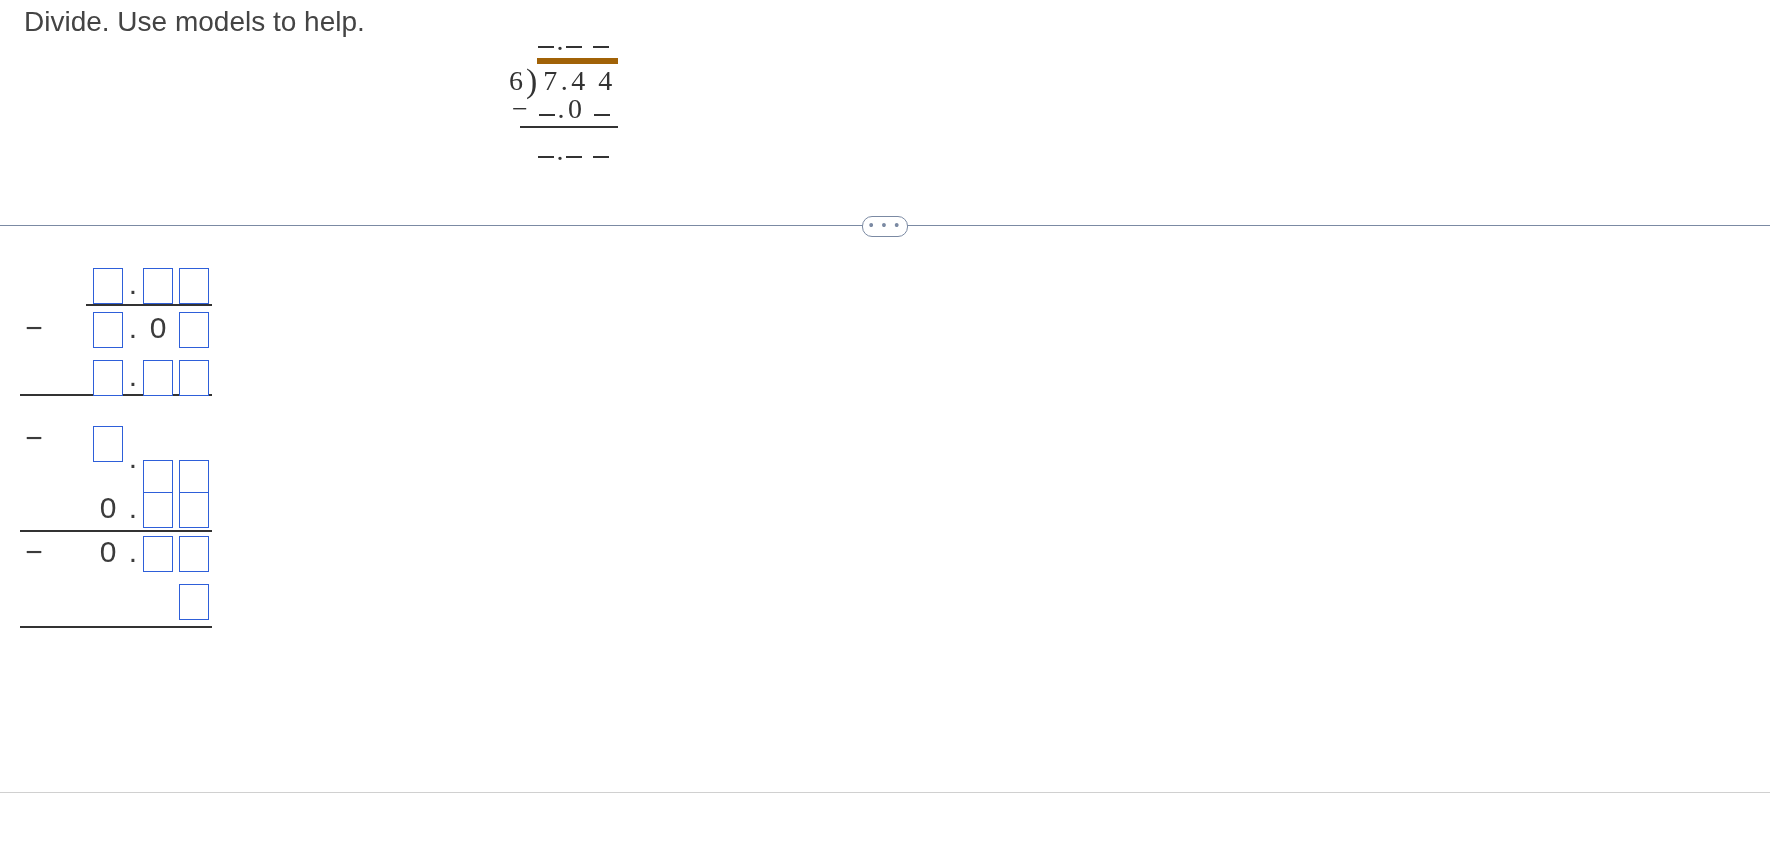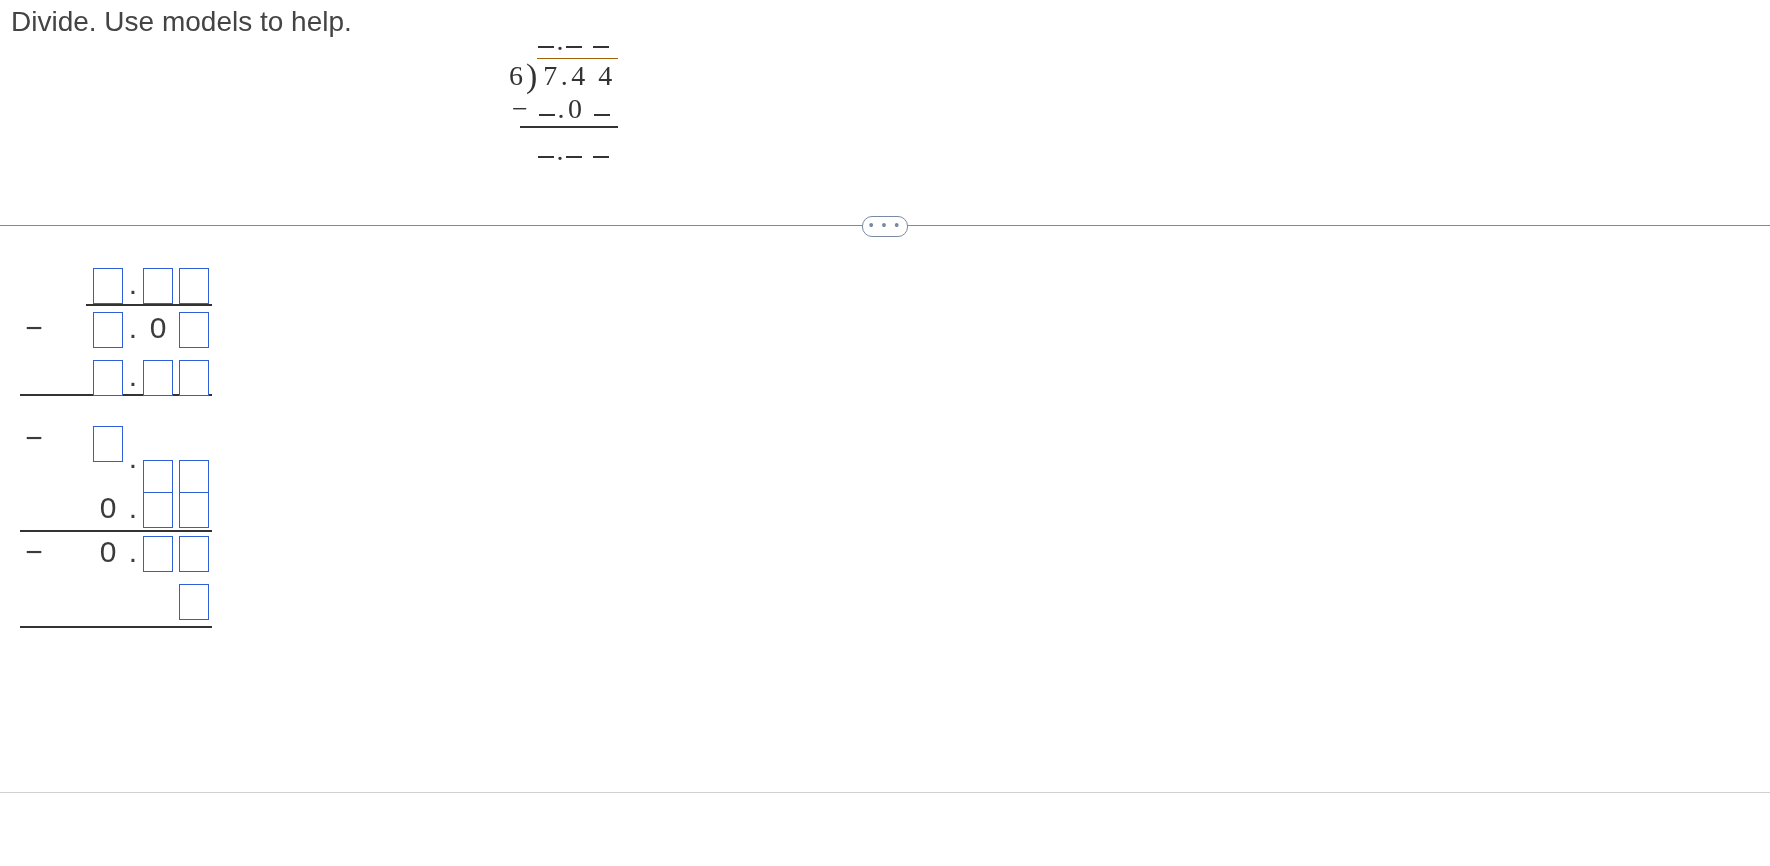--- a/index.html
+++ b/index.html
@@ -8,21 +8,21 @@
     width: 1770px;
     height: 866px;
     font-family: Arial, Helvetica, sans-serif;
     background: #ffffff;
     color: #3b3b3b;
     position: relative;
   }
   .instruction {
     position: absolute;
     top: 6px;
-    left: 11px;
+    left: 24px;
     font-size: 28px;
     color: #444;
   }
 
   
   .mini-div {
     position: absolute;
     top: 24px;
     left: 506px;
     font-size: 28px;
@@ -164,21 +164,21 @@
 
 <div class="instruction">Divide. Use models to help.</div>
 
 <div class="mini-div">
 
   <div class="mini-row" style="padding-left: 30px;">
     <span class="mini-blank"></span><span class="mini-thin">.</span><span class="mini-blank"></span>&nbsp;<span class="mini-blank"></span>
   </div>
 
   <div class="mini-row">
-    <span class="mini-cell">6</span><span class="mini-bracket">)</span><span style="border-top:1px solid #a16207; padding:0 3px; display:inline-block;"><span class="mini-cell">7</span><span class="mini-thin">.</span><span class="mini-cell">4</span>&nbsp;<span class="mini-cell">4</span></span>
+    <span class="mini-cell">6</span><span class="mini-bracket">)</span><span style="border-top:6px solid #a16207; padding:0 3px; display:inline-block;"><span class="mini-cell">7</span><span class="mini-thin">.</span><span class="mini-cell">4</span>&nbsp;<span class="mini-cell">4</span></span>
   </div>
 
   <div class="mini-row" style="padding-left: 4px;">
     <span class="mini-cell">−</span>&nbsp;<span class="mini-blank"></span><span class="mini-thin">.</span><span class="mini-cell">0</span>&nbsp;<span class="mini-blank"></span>
     <div class="mini-underline"></div>
   </div>
 
   <div class="mini-row" style="padding-left: 30px; margin-top:8px;">
     <span class="mini-blank"></span><span class="mini-thin">.</span><span class="mini-blank"></span>&nbsp;<span class="mini-blank"></span>
   </div>

